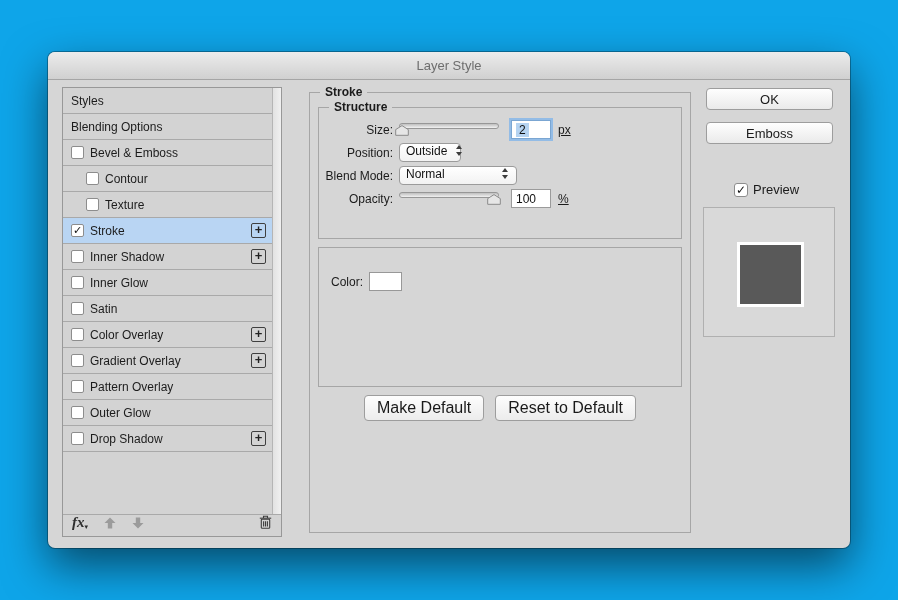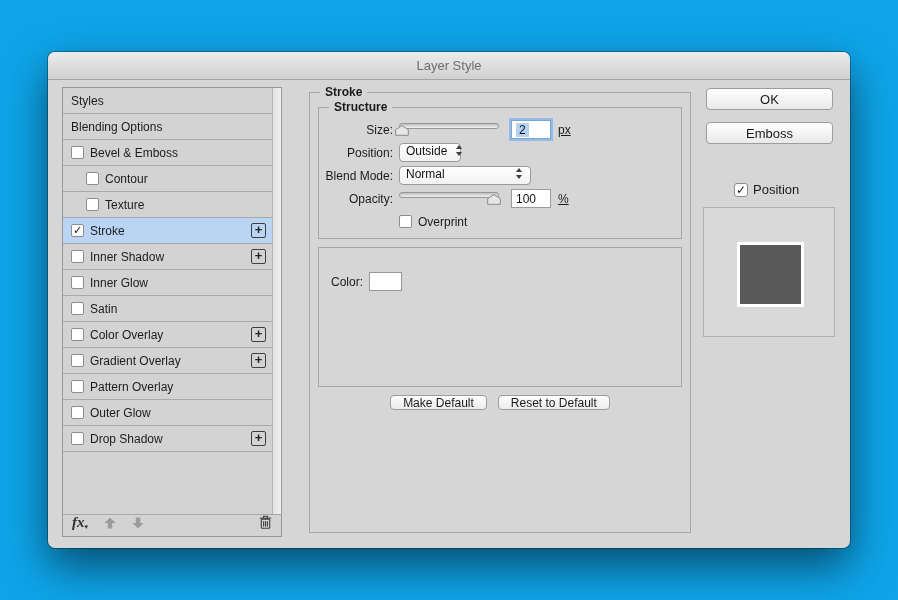--- a/index.html
+++ b/index.html
@@ -65,33 +65,33 @@
             background:linear-gradient(#ffffff,#f2f2f2); display:flex; align-items:flex-start;
             font-size:12px; padding:0 6px; color:#111; }
   .select .val { flex:1; }
   .stepper { flex:none; position:relative; width:9px; height:13px; margin-left:8px; }
   .stepper::before { content:""; position:absolute; left:1px; top:1px;
       border-left:3.5px solid transparent; border-right:3.5px solid transparent;
       border-bottom:4.5px solid #3c3c3c; }
   .stepper::after { content:""; position:absolute; left:1px; bottom:1px;
       border-left:3.5px solid transparent; border-right:3.5px solid transparent;
       border-top:4.5px solid #3c3c3c; }
-  .sel-position { width:62px; } .sel-blend { width:132px; } .sel-fill { width:64px; }
+  .sel-position { width:62px; } .sel-blend { width:118px; } .sel-fill { width:64px; }
 
   .legend-row { position:absolute; top:-10px; left:8px; display:flex; align-items:center;
                 background:#d6d6d6; padding:0 5px; font-size:12px; color:#1b1b1b; }
   .legend-row .lab { margin-right:7px; }
   .colorrow { position:absolute; left:12px; top:24px; display:flex; align-items:center;
               font-size:12px; color:#1b1b1b; }
   .swatch { width:33px; height:19px; border:1px solid #989898; background:#fff; margin-left:6px; }
 
   .defaults { position:absolute; left:0; right:0; top:302px; display:flex;
               justify-content:center; gap:11px; }
-  .btn { height:15px; border:1px solid #9d9d9d; border-radius:4px;
-         background:linear-gradient(#fdfdfd,#ececec); font-size:12px; padding:0 12px;
+  .btn { height:26px; border:1px solid #9d9d9d; border-radius:4px;
+         background:linear-gradient(#fdfdfd,#ececec); font-size:16px; padding:0 12px;
          display:flex; align-items:center; color:#1a1a1a; }
 
   
   .action { position:absolute; left:658px; width:127px; height:22px; border:1px solid #9d9d9d;
             border-radius:4px; background:linear-gradient(#fefefe,#eaeaea); font-size:13px;
             display:flex; align-items:center; justify-content:center; color:#1a1a1a; }
   .previewrow { position:absolute; left:686px; top:130px; display:flex; align-items:center;
                 font-size:13px; color:#1b1b1b; }
   .cb-lg { width:14px; height:14px; background:#fff; border:1px solid #8d8d8d;
            border-radius:3px; margin-right:5px; font-size:12px; line-height:12px;
@@ -241,24 +241,20 @@
               <svg class="thumb" width="14" height="11" viewBox="0 0 14 11" style="left: calc(95% - 7px);">
                   <path d="M0.7 10.3 H13.3 L13.3 4.6 L7 0.6 L0.7 4.6 Z" fill="#e6e6e6" stroke="#8a8a8a"></path>
                 </svg>
             </div>
             <div class="numbox">
               <span>100</span>
             </div>
             <span class="unit">%</span>
           </div>
 
-          <div class="frow" style="padding-left:80px;">
-            <span class="cb"></span>
-            <span>Overprint</span>
-          </div>
         </div>
       </div>
 
       <div class="group filltype">
         <div class="colorrow">
           <span>Color:</span>
           <span class="swatch" id="color-swatch" style="background: rgb(255, 255, 255);"></span>
         </div>
       </div>
 
@@ -266,21 +262,21 @@
         <div class="btn">Make Default</div>
         <div class="btn">Reset to Default</div>
       </div>
     </div>
 
     <div class="action" style="top:36px;">OK</div>
     <div class="action" style="top:70px;">Emboss</div>
 
     <div class="previewrow">
       <span class="cb-lg" id="preview-check">✓</span>
-      <span>Position</span>
+      <span>Preview</span>
     </div>
 
     <div class="previewbox">
       <div class="previewswatch" id="preview-square" style="background: rgb(89, 89, 89); border-color: rgb(255, 255, 255);"></div>
     </div>
 
   </div>
 </div>
 
 </body></html>

